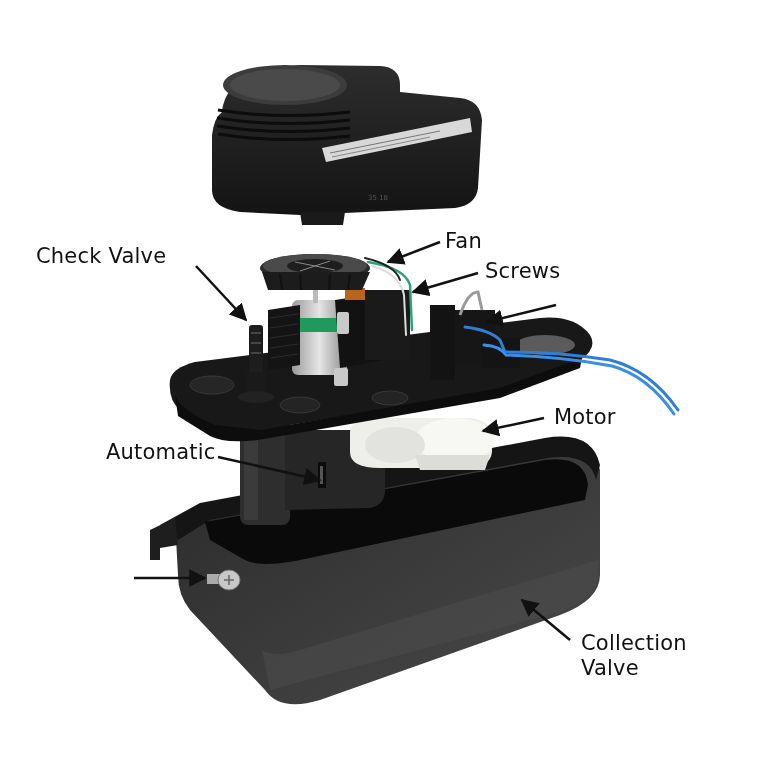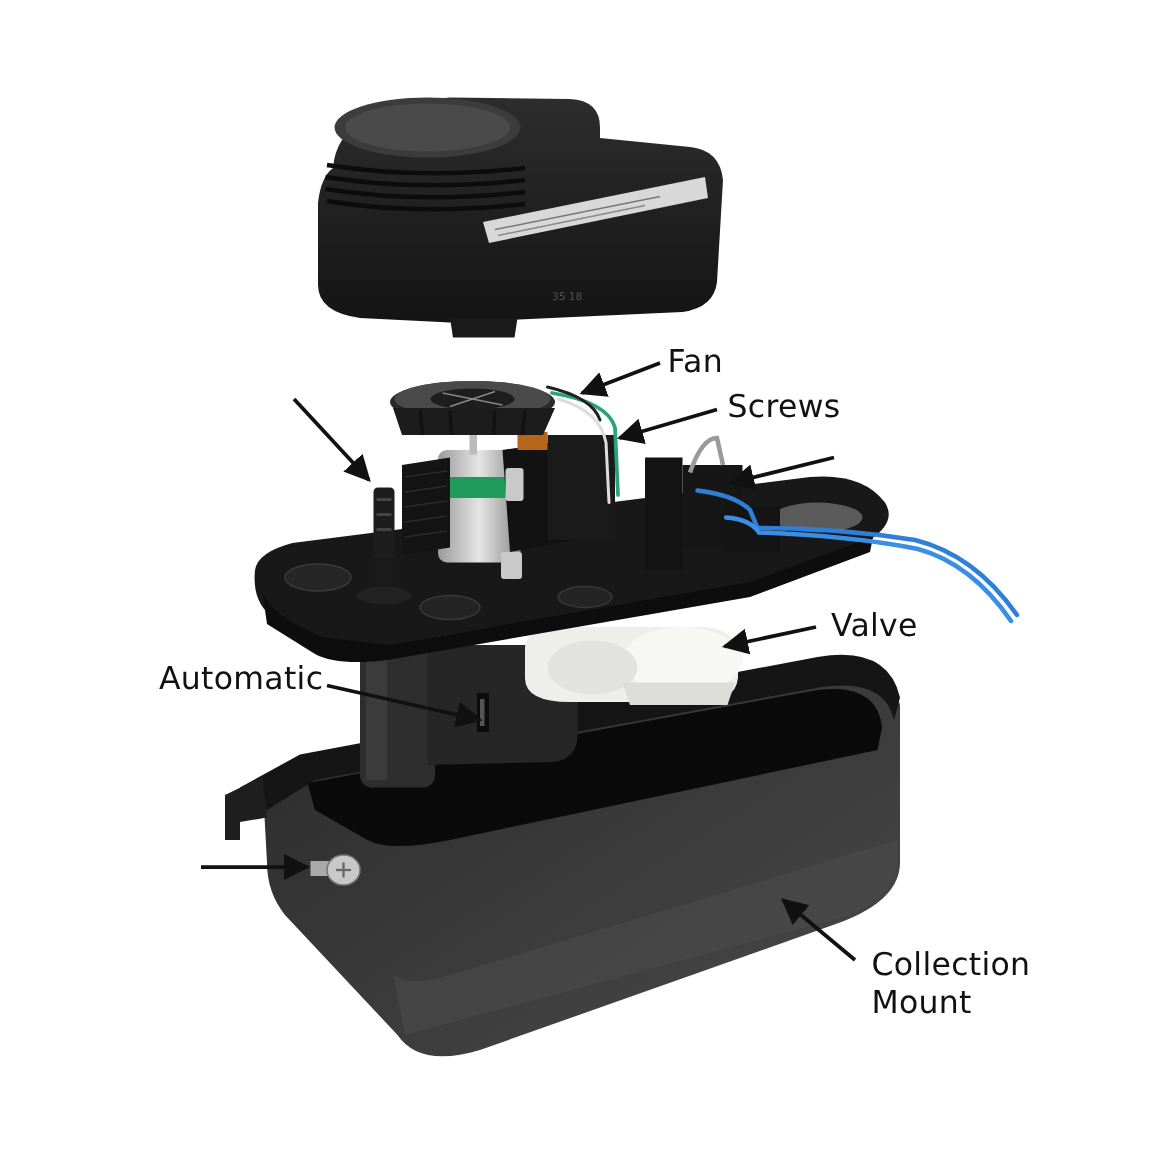--- a/index.html
+++ b/index.html
@@ -184,39 +184,42 @@
       <line x1="440" y1="242" x2="388" y2="262" marker-end="url(#ah)"></line>
       <line x1="478" y1="273" x2="413" y2="292" marker-end="url(#ah)"></line>
       <line x1="556" y1="305" x2="487" y2="322" marker-end="url(#ah)"></line>
       <line x1="544" y1="418" x2="483" y2="431" marker-end="url(#ah)"></line>
       <line x1="218" y1="457" x2="320" y2="480" marker-end="url(#ah)"></line>
       <line x1="134" y1="578" x2="205" y2="578" marker-end="url(#ah)"></line>
       <line x1="570" y1="640" x2="522" y2="600" marker-end="url(#ah)"></line>
     </g>
   </svg>
 
+  <div class="label" style="left:36px; top:244px;">
+    <span class="ln">Check Valve</span>
+  </div>
 
   <div class="label" style="left:445px; top:229px;">
     <span class="ln">Fan</span>
   </div>
 
   <div class="label" style="left:485px; top:259px;">
     <span class="ln">Screws</span>
   </div>
 
   <div class="label" style="left:561px; top:282px;">
   </div>
 
   <div class="label" style="left:554px; top:405px;">
-    <span class="ln">Valve</span>
+    <span class="ln">Motor</span>
   </div>
 
   <div class="label" style="left:106px; top:440px;">
     <span class="ln">Automatic</span>
   </div>
 
 
   <div class="label" style="left:581px; top:631px;">
     <span class="ln">Collection</span>
-    <span class="ln">Mount</span>
+    <span class="ln">Valve</span>
   </div>
 
 </div>
 
 </body></html>

